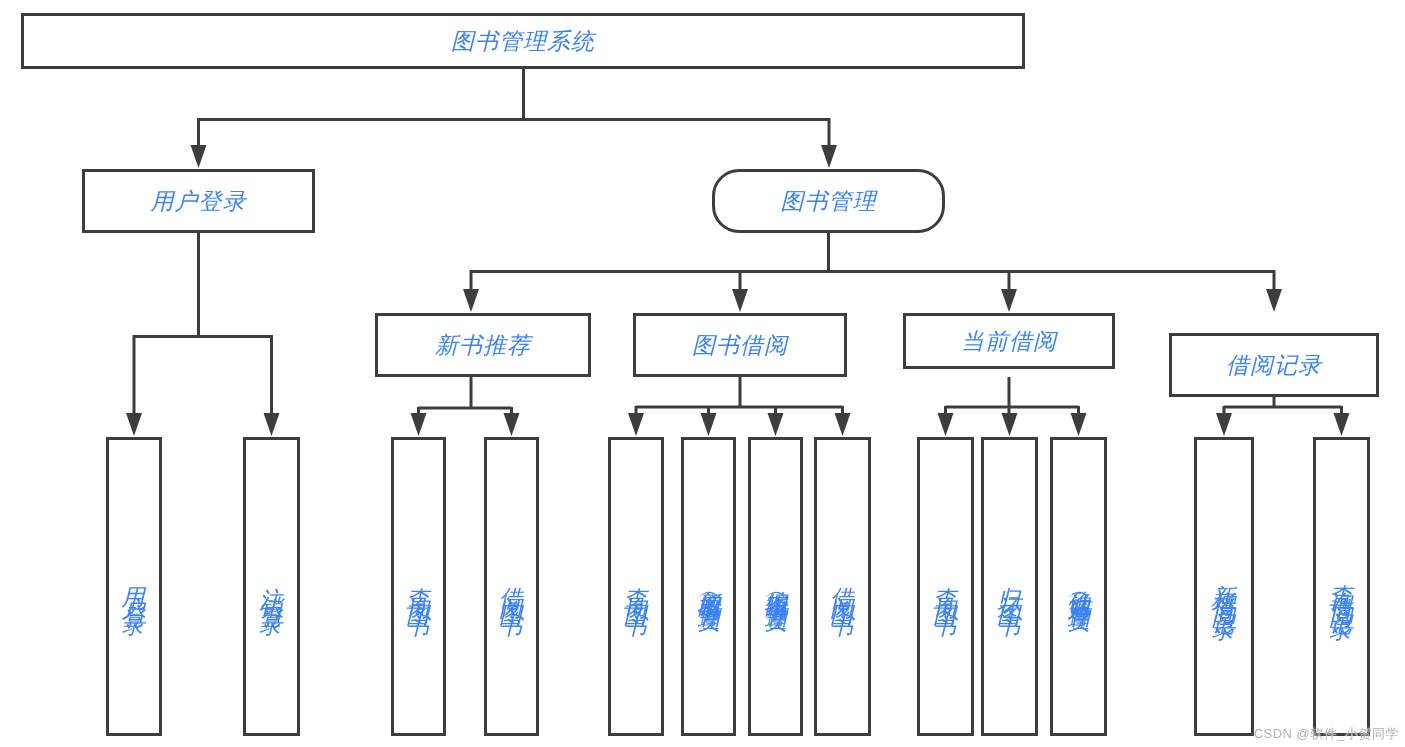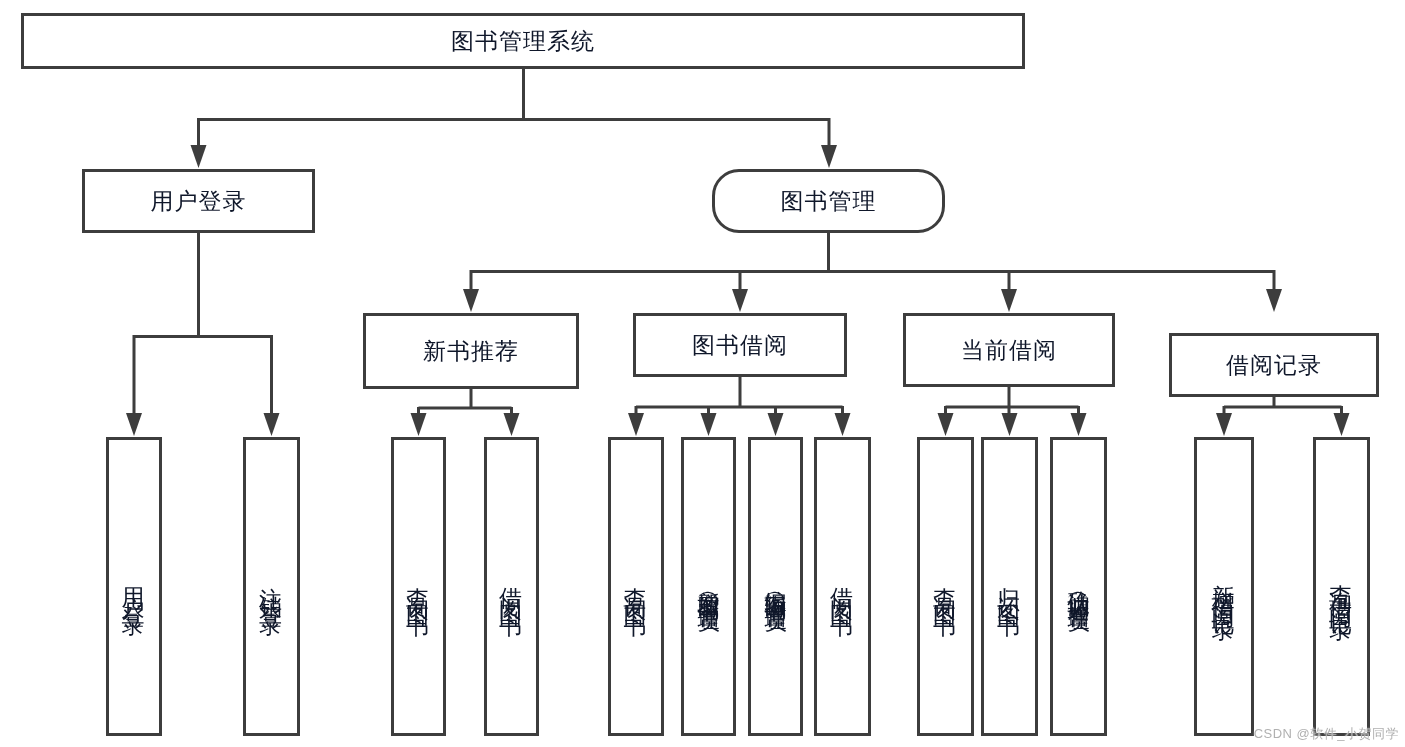--- a/index.html
+++ b/index.html
@@ -21,22 +21,23 @@
     z-index: 1;
   }
   .box {
     position: absolute;
     box-sizing: border-box;
     background: #ffffff;
     border: 3px solid #3d3d3d;
     display: flex;
     align-items: center;
     justify-content: center;
-    color: #0f172a;
+    color: #3b82f6;
     z-index: 2;
+    font-style: italic;
   }
   .hbox { font-size: 23px; letter-spacing: 1px; white-space: nowrap; }
   .vbox span {
     writing-mode: vertical-rl;
     text-orientation: mixed;
     white-space: nowrap;
   }
   .v4 { font-size: 23px; letter-spacing: 9px; }
   .v6 { font-size: 23px; letter-spacing: 7px; }
   .v9 { font-size: 22px; letter-spacing: 3px; }
@@ -101,27 +102,27 @@
     <span>图书管理系统</span>
   </div>
 
   <div class="box hbox" style="left:82px; top:169px; width:233px; height:64px;">
     <span>用户登录</span>
   </div>
   <div class="box hbox" style="left:712px; top:169px; width:233px; height:64px;border-radius:27px;">
     <span>图书管理</span>
   </div>
 
-  <div class="box hbox" style="left:363px; top:313px; width:216px; height:76px;">
+  <div class="box hbox" style="left:375px; top:313px; width:216px; height:64px;">
     <span>新书推荐</span>
   </div>
   <div class="box hbox" style="left:633px; top:313px; width:214px; height:64px;">
     <span>图书借阅</span>
   </div>
-  <div class="box hbox" style="left:903px; top:313px; width:212px; height:74px;">
+  <div class="box hbox" style="left:903px; top:313px; width:212px; height:56px;">
     <span>当前借阅</span>
   </div>
   <div class="box hbox" style="left:1169px; top:313px; width:210px; height:64px;margin-top:20px;">
     <span>借阅记录</span>
   </div>
 
   <div class="box vbox" style="left:106px; top:437px; width:56px; height:299px;">
     <span class="v4">用户登录</span>
   </div>
   <div class="box vbox" style="left:243px; top:437px; width:57px; height:299px;">

